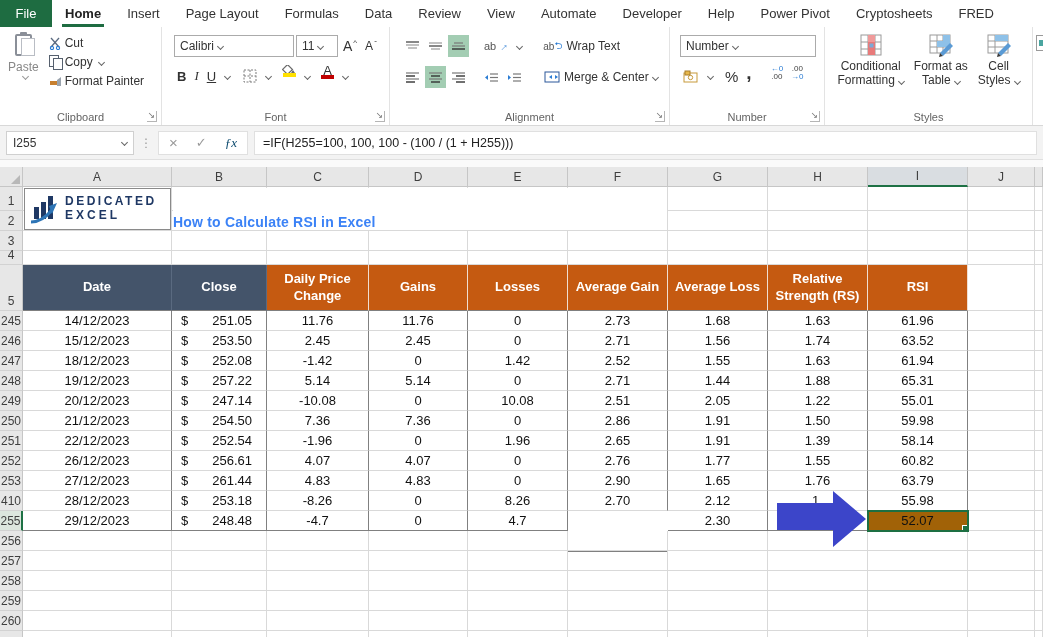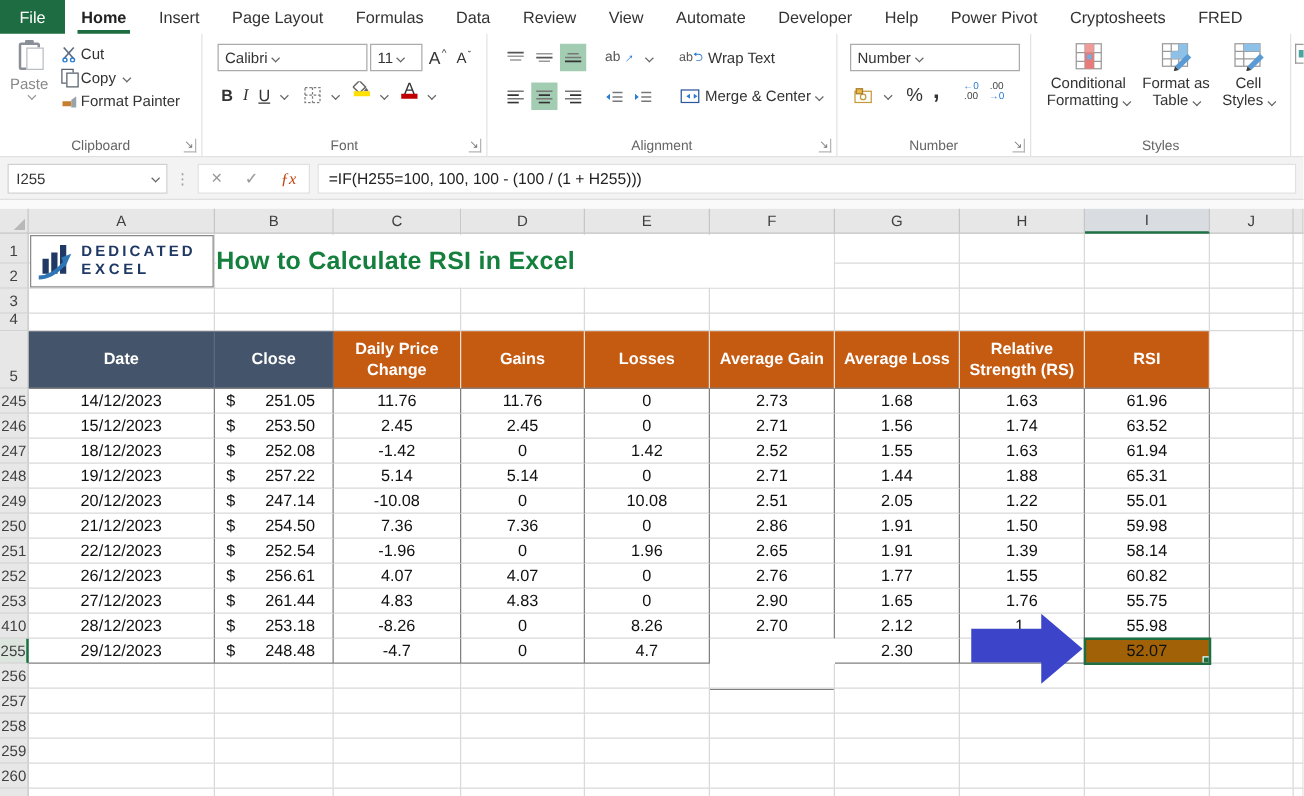--- a/index.html
+++ b/index.html
@@ -56,21 +56,21 @@
   .c { flex: none; font-size: 13px; color: #111; display: flex; align-items: center; justify-content: center; overflow: hidden; }
   .c.g { border-right: 1px solid #d9d9d9; border-bottom: 1px solid #d9d9d9; }
   .c.t { border-right: 1px solid #808080; border-bottom: 1px solid #d9d9d9; }
   .c.close { justify-content: space-between; padding: 0 14px 0 9px; }
   .th { border-right: 1px solid #f0ded1; border-bottom: 1px solid #7f7f7f; color: #fff; font-weight: 700; font-size: 13px; display: flex; align-items: center; justify-content: center; text-align: center; line-height: 1.25; padding: 2px; }
   .th.dk { background: #44546A; border-right: 1px solid #5a6a80; }
   .th.or { background: #C55A11; }
   .selcell { background: #a16207; outline: 2px solid #1D6F42; outline-offset: -1px; position: relative; z-index: 3; }
   .handle { position: absolute; right: -1px; bottom: -1px; width: 6px; height: 6px; background: #1D6F42; border: 1px solid #fff; }
   .overlay { position: absolute; z-index: 2; }
-  .title-box { background: #fff; display: flex; align-items: center; font-weight: 700; font-size: 20px; color: #15803d; letter-spacing: 0.2px; }
+  .title-box { background: #fff; display: flex; align-items: flex-end; font-weight: 700; font-size: 14px; color: #3b82f6; letter-spacing: 0.2px; }
   .logo-box { background: #fff; border: 1px solid #8a8a8a; display: flex; align-items: center; padding: 3px 5px; gap: 5px; }
   .logo-text { display: flex; flex-direction: column; line-height: 1.15; }
   .logo-l1 { font-size: 12px; font-weight: 700; letter-spacing: 2.5px; color: #1F3864; }
   .logo-l2 { font-size: 12px; font-weight: 700; letter-spacing: 3px; color: #1F3864; }
   .arrow-svg { position: absolute; left: 0; top: 0; pointer-events: none; z-index: 4; }
   .ic { flex: none; display: inline-flex; align-items: center; justify-content: center; }
 </style>
 </head>
 <body>
 
@@ -387,21 +387,21 @@
 
   <div class="fbar">
     <div class="namebox">
       <span>I255</span>
       <span class="chev" style="margin-left:auto;"></span>
     </div>
     <span style="color:#9a9a9a; font-size:12px;">⋮</span>
     <div class="fbtns">
       <span style="font-size:15px;">×</span>
       <span>✓</span>
-      <span style="font-family:'Liberation Serif',serif; font-style:italic; color:#c2410c;">ƒx</span>
+      <span style="font-family:'Liberation Serif',serif; font-style:italic; color:#0c4a6e;">ƒx</span>
     </div>
     <div class="ffield">
       <span>=IF(H255=100, 100, 100 - (100 / (1 + H255)))</span>
     </div>
   </div>
 
   <div class="sheetgap"></div>
 
   <div class="sheet" id="sheet">
     <div class="colhdr" id="colhdr">
@@ -631,21 +631,21 @@
           <div class="c t close" style="width: 95px;">
             <span>$</span>
             <span>261.44</span>
           </div>
           <div class="c t" style="width: 102px;">4.83</div>
           <div class="c t" style="width: 99px;">4.83</div>
           <div class="c t" style="width: 100px;">0</div>
           <div class="c t" style="width: 100px;">2.90</div>
           <div class="c t" style="width: 100px;">1.65</div>
           <div class="c t" style="width: 100px;">1.76</div>
-          <div class="c t" style="width: 100px;">55.75</div>
+          <div class="c t" style="width: 100px;">63.79</div>
           <div class="c g" style="width: 67px;"></div>
           <div class="c g" style="width: 8px;"></div>
         </div>
         <div class="srow" style="height: 20px;">
           <div class="rh">410</div>
           <div class="c t" style="width: 149px;">28/12/2023</div>
           <div class="c t close" style="width: 95px;">
             <span>$</span>
             <span>253.18</span>
           </div>

